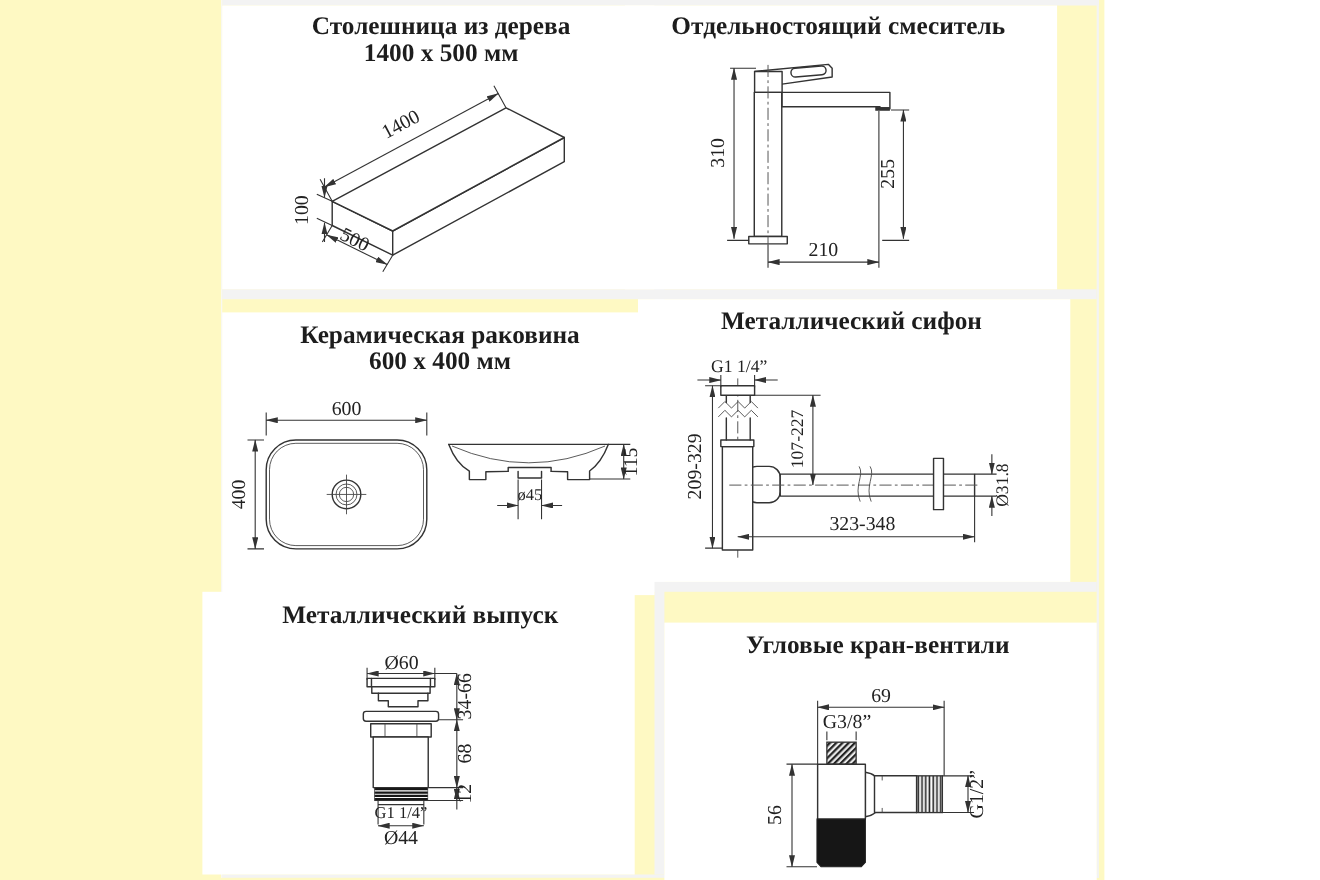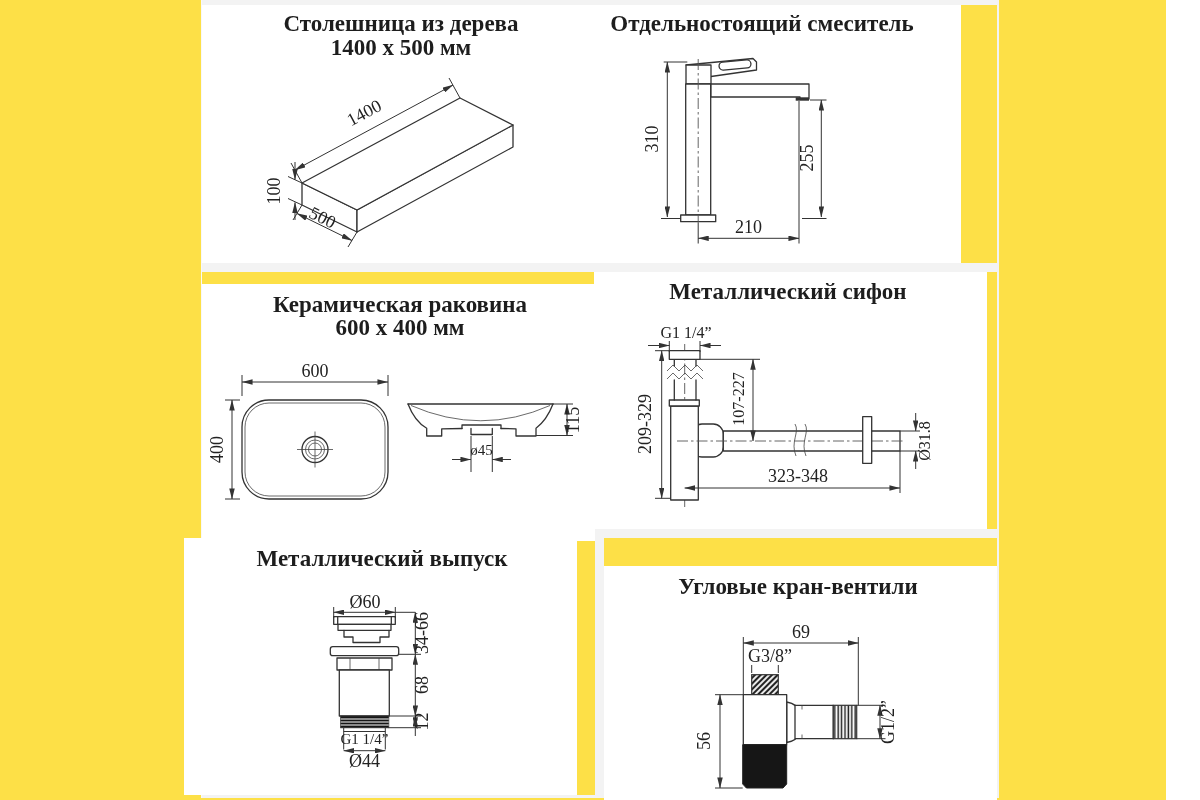--- a/index.html
+++ b/index.html
@@ -1,17 +1,17 @@
 <!DOCTYPE html>
 <html><head>
 <meta charset="utf-8">
 <style>
   html,body{margin:0;padding:0;background:#ffffff;width:1200px;height:800px;overflow:hidden;
     font-family:"Liberation Serif",serif;}
-  .page{position:relative;width:1166px;height:800px;background:#fde047;}
+  .page{position:relative;width:1004px;height:800px;background:#fef9c3;}
   .strip{position:absolute;background:#f3f3f3;}
   .cell{position:absolute;background:#ffffff;}
   .cell svg{display:block;width:100%;height:100%;}
   .tt{font-family:"Liberation Serif",serif;font-weight:bold;font-size:23px;fill:#1d1d1d;}
   .dt{font-family:"Liberation Serif",serif;font-size:18px;fill:#222;}
   .dt2{font-family:"Liberation Serif",serif;font-size:16px;fill:#222;}
   .dt3{font-family:"Liberation Serif",serif;font-size:15px;fill:#222;}
   .ln{stroke:#333;stroke-width:1.3;fill:none;stroke-linejoin:round;stroke-linecap:round;}
   .lnw{stroke:#333;stroke-width:1.3;fill:#fff;stroke-linejoin:round;}
   .thin{stroke:#444;stroke-width:0.8;fill:none;}
@@ -143,21 +143,21 @@
       </g>
       <g>
         <path class="dim" d="M269,160 V196 M290.3,160 V196"></path>
         <path class="dim" d="M250,183.5 H269" marker-end="url(#ar3)"></path>
         <path class="dim" d="M309,183.5 H290.3" marker-end="url(#ar3)"></path>
         <text class="dt3" x="279.6" y="178.5" text-anchor="middle">ø45</text>
       </g>
     </svg>
   </div>
 
-  <div class="cell" style="left:594px;top:272px;width:393px;height:257px;">
+  <div class="cell" style="left:580px;top:272px;width:393px;height:257px;">
     <svg viewBox="5 8 393 257" preserveAspectRatio="none">
       <defs>
         <marker id="ar4" viewBox="0 0 12 6" refX="11.5" refY="3" markerWidth="11" markerHeight="5.5" orient="auto-start-reverse" markerUnits="userSpaceOnUse">
             <path d="M0,0 L12,3 L0,6 Z" fill="#333"></path>
           </marker>
       </defs>
       <text class="tt" x="199" y="35" text-anchor="middle">Металлический сифон</text>
       <g>
         <path class="cl" d="M95.7,80 V243"></path>
         <rect class="lnw" x="103" y="160" width="31.3" height="33" rx="10"></rect>

